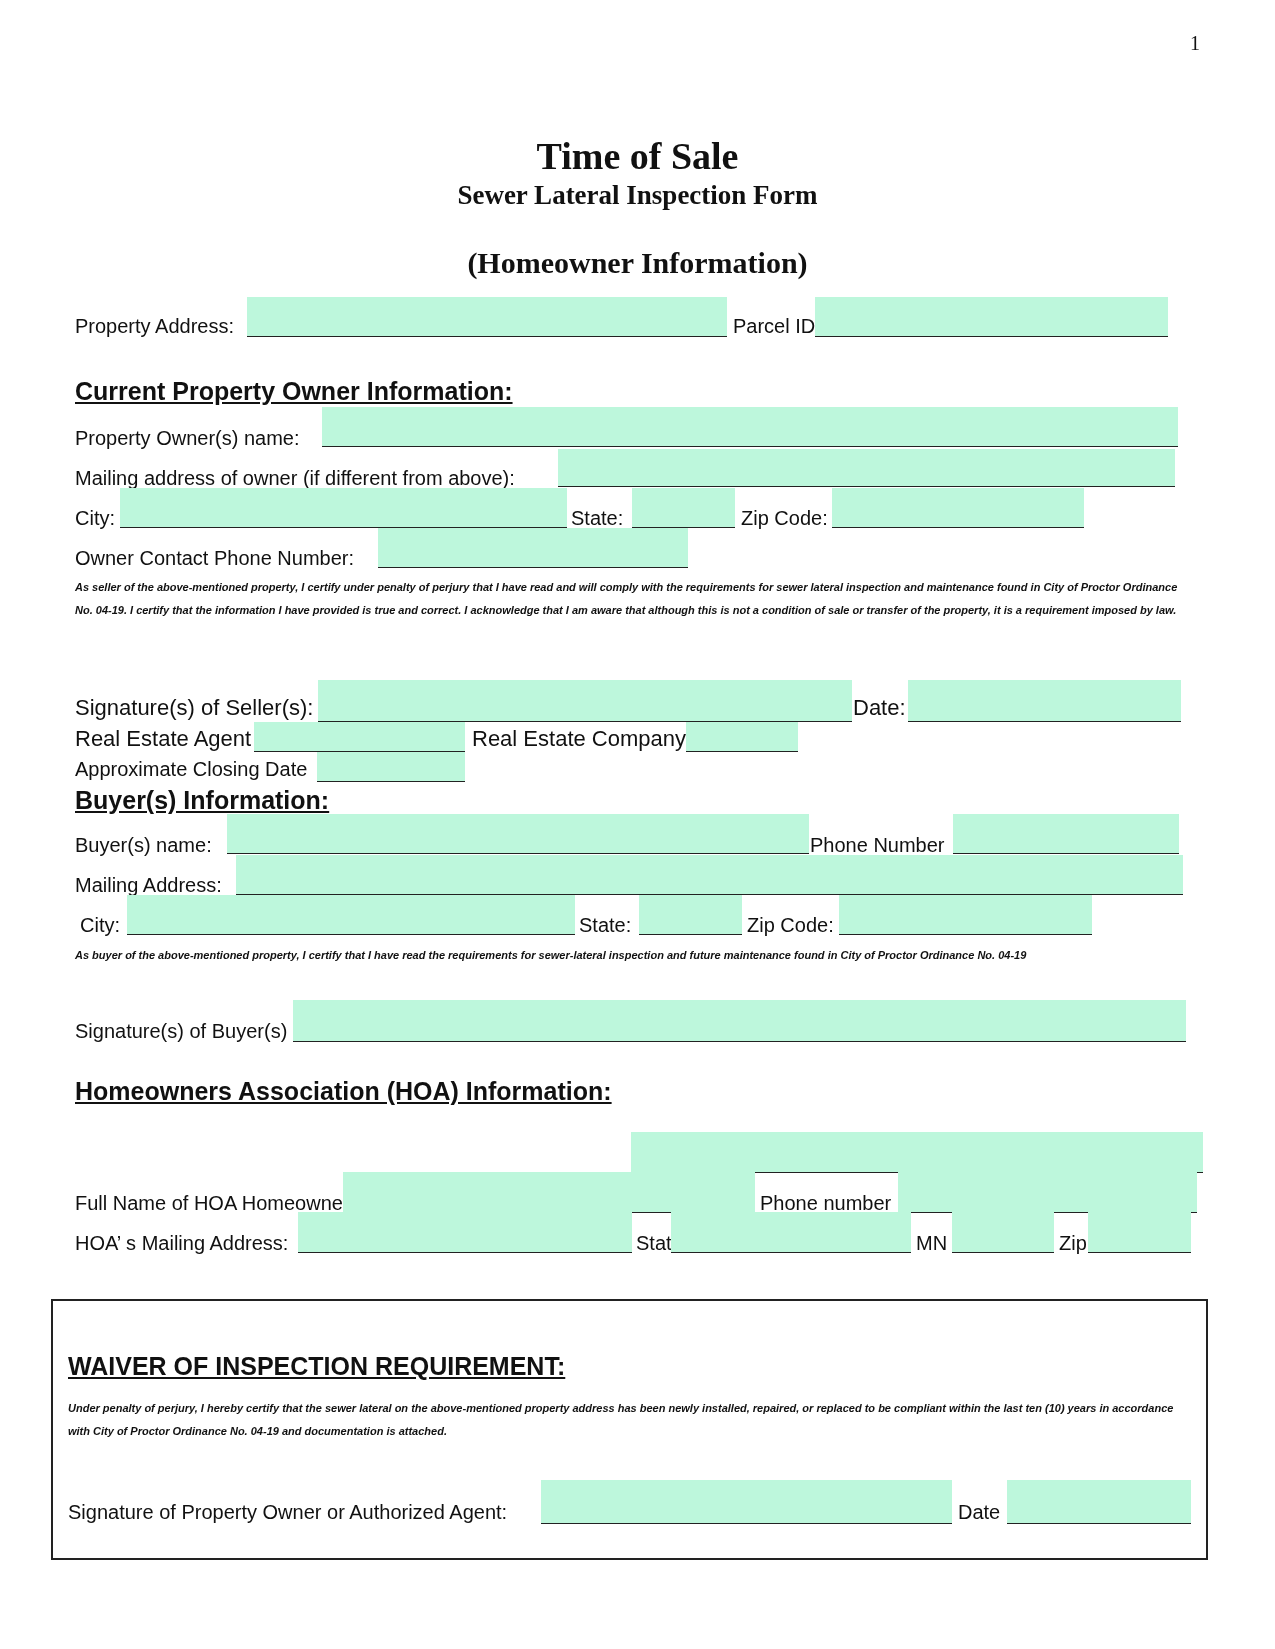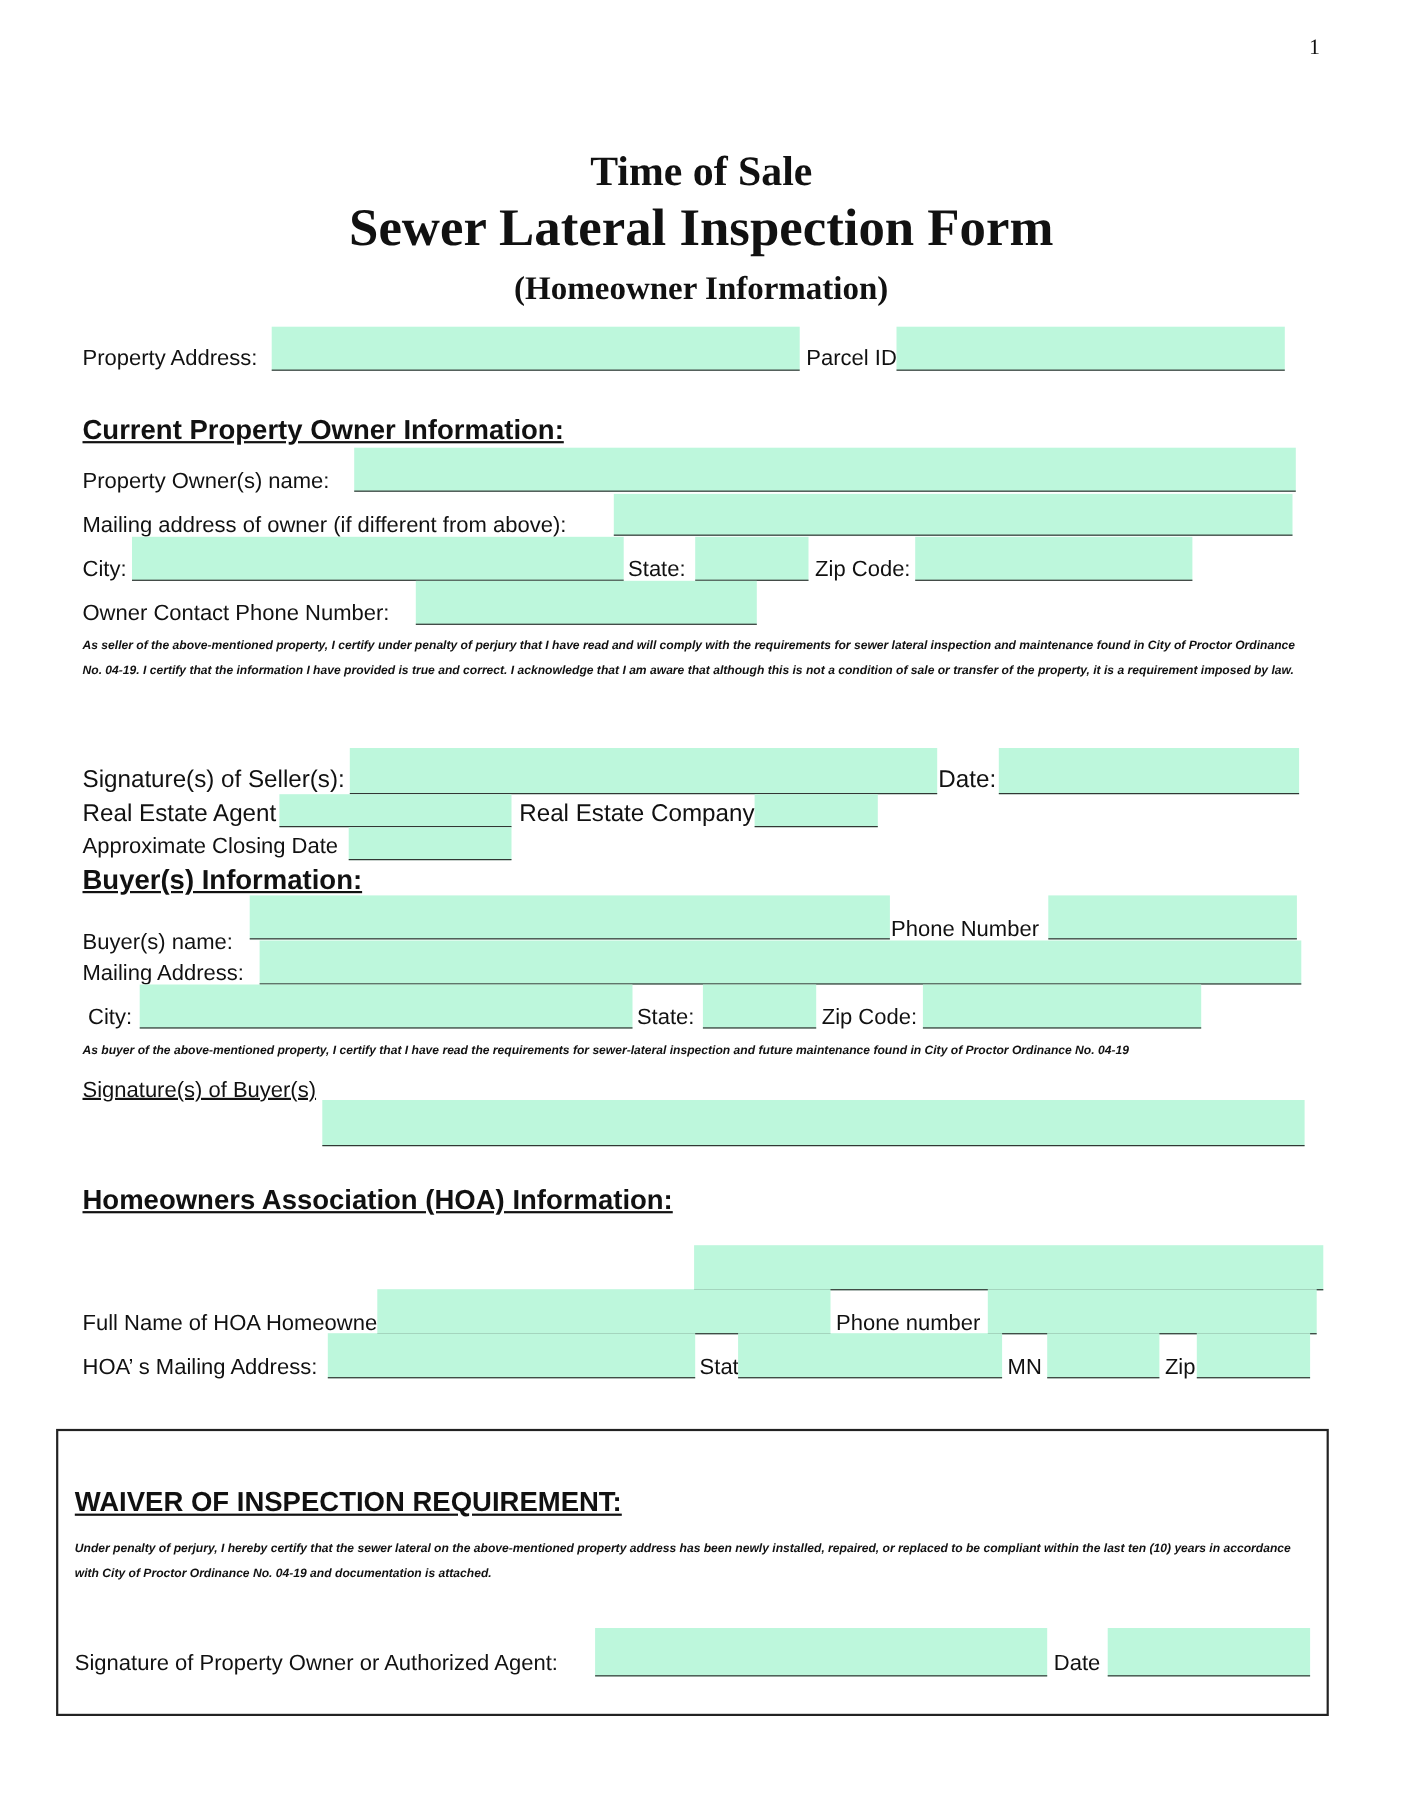--- a/index.html
+++ b/index.html
@@ -2,21 +2,21 @@
 <html><head>
 <meta charset="utf-8">
 <style>
   html, body { margin: 0; padding: 0; background: #ffffff; }
   body { width: 1275px; height: 1649px; position: relative; color: #111; font-family: "Liberation Sans", sans-serif; }
   .page { position: absolute; left: 0; top: 0; width: 1275px; height: 1649px; }
   .abs { position: absolute; }
   .pagenum { left: 1190px; top: 32px; font-family: "Liberation Serif", serif; font-size: 20px; }
   .title { left: 0; width: 1275px; text-align: center; font-family: "Liberation Serif", serif; font-weight: bold; }
   .t1 { top: 134px; font-size: 38px; }
-  .t2 { top: 180px; font-size: 48px; }
+  .t2 { top: 180px; font-size: 27px; }
   .t3 { top: 246px; font-size: 30px; }
   .lbl { font-size: 20px; white-space: nowrap; line-height: 24px; }
   .lbl-lg { font-size: 22px; }
   .field { position: absolute; background: #bdf7dc; border-bottom: 1.5px solid #222; box-sizing: border-box; }
   .field input { width: 100%; height: 100%; border: none; background: transparent; outline: none; font-size: 18px; padding: 0 4px; box-sizing: border-box; }
   .section { font-size: 25px; font-weight: bold; text-decoration: underline; white-space: nowrap; }
   .note { font-size: 11px; font-weight: bold; font-style: italic; line-height: 23px; }
   .waiver-box { position: absolute; left: 51px; top: 1299px; width: 1157px; height: 261px; border: 2px solid #222; box-sizing: border-box; }
 </style>
 </head>
@@ -63,38 +63,38 @@
   <div class="abs lbl lbl-lg" style="left:75px; top:727px;">Real Estate Agent</div>
   <div class="field" style="left:254px; top:722px; width:211px; height:30px;"><input value="" style=""></div>
   <div class="abs lbl lbl-lg" style="left:472px; top:727px;">Real Estate Company</div>
   <div class="field" style="left:686px; top:722px; width:112px; height:30px;"><input value="" style=""></div>
 
   <div class="abs lbl" style="left:75px; top:757px;">Approximate Closing Date</div>
   <div class="field" style="left:317px; top:752px; width:148px; height:30px;"><input value="" style=""></div>
 
   <div class="abs section" style="left:75px; top:786px;">Buyer(s) Information:</div>
 
-  <div class="abs lbl" style="left:75px; top:833px;margin-top:12px;">Buyer(s) name:</div>
+  <div class="abs lbl" style="left:75px; top:833px;">Buyer(s) name:</div>
   <div class="field" style="left:227px; top:814px; width:582px; height:40px;"><input value="" style=""></div>
   <div class="abs lbl" style="left:810px; top:833px;">Phone Number</div>
   <div class="field" style="left:953px; top:814px; width:226px; height:40px;"><input value="" style=""></div>
 
   <div class="abs lbl" style="left:75px; top:873px;">Mailing Address:</div>
   <div class="field" style="left:236px; top:855px; width:947px; height:40px;"><input value="" style=""></div>
 
   <div class="abs lbl" style="left:80px; top:913px;">City:</div>
   <div class="field" style="left:127px; top:895px; width:448px; height:40px;"><input value="" style=""></div>
   <div class="abs lbl" style="left:579px; top:913px;">State:</div>
   <div class="field" style="left:639px; top:895px; width:103px; height:40px;"><input value="" style=""></div>
   <div class="abs lbl" style="left:747px; top:913px;">Zip Code:</div>
   <div class="field" style="left:839px; top:895px; width:253px; height:40px;"><input value="" style=""></div>
 
   <div class="abs note" style="left:75px; top:944px; width:1140px;">As buyer of the above-mentioned property, I certify that I have read the requirements for sewer-lateral inspection and future maintenance found in City of Proctor Ordinance No. 04-19</div>
 
-  <div class="abs lbl" style="left:75px; top:979px;text-decoration:underline;">Signature(s) of Buyer(s)</div>
+  <div class="abs lbl" style="left:75px; top:1019px;">Signature(s) of Buyer(s)</div>
   <div class="field" style="left:293px; top:1000px; width:893px; height:42px;"><input value="" style=""></div>
 
   <div class="abs section" style="left:75px; top:1077px;">Homeowners Association (HOA) Information:</div>
 
   <div class="field" style="left:631px; top:1132px; width:572px; height:41px;"><input value="" style=""></div>
 
   <div class="abs lbl" style="left:75px; top:1191px;">Full Name of HOA Homeowner:</div>
   <div class="field" style="left:343px; top:1172px; width:412px; height:41px;"><input value="" style=""></div>
   <div class="abs lbl" style="left:760px; top:1191px;">Phone number</div>
   <div class="field" style="left:898px; top:1172px; width:299px; height:41px;"><input value="" style=""></div>

